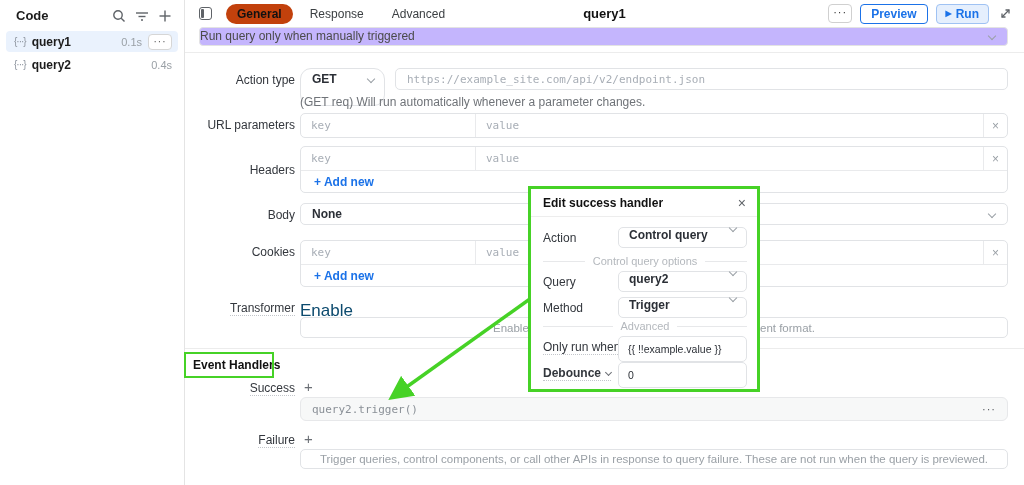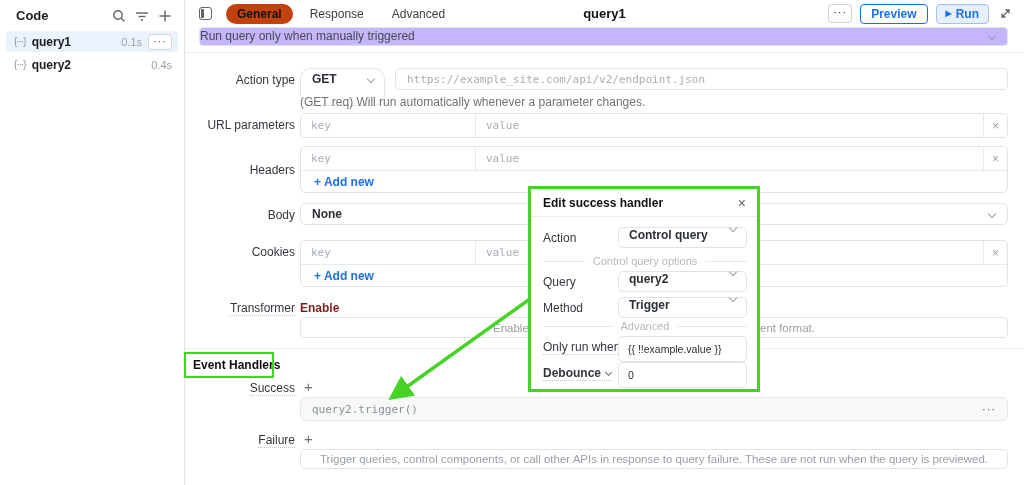--- a/index.html
+++ b/index.html
@@ -53,21 +53,21 @@
   .kv-row + .kv-addrow { border-top:1px solid #e9eaec; }
   .kv-key { width:175px; border-right:1px solid #e9eaec; }
   .kv-val { flex:1; }
   .kv-x { width:24px; border-left:1px solid #e9eaec; display:flex; align-items:center; justify-content:center; color:#9aa0a6; font-size:12px; cursor:pointer; }
   .kv-box input { width:100%; height:100%; border:none; outline:none; font-family:"DejaVu Sans Mono", monospace; font-size:11px; padding:0 10px; color:#333; background:transparent; }
   .kv-box input::placeholder, .url-input::placeholder { color:#a8aeb6; }
   .kv-addrow { height:22px; display:flex; align-items:center; padding-left:13px; }
   .add-new { font-size:12px; font-weight:700; color:#1b72e8; cursor:pointer; }
   .hint { position:absolute; font-size:12px; color:#6f7378; }
   .url-input { position:absolute; left:210px; top:0; width:613px; height:22px; border:1px solid #e1e3e6; border-radius:5px; font-family:"DejaVu Sans Mono", monospace; font-size:11px; padding:0 11px; color:#333; outline:none; }
-  .enable-link { position:absolute; left:115px; font-size:12px; font-weight:700; color:#7f1d1d; cursor:pointer; }
+  .enable-link { position:absolute; left:115px; font-size:17px; font-weight:400; color:#0c4a6e; cursor:pointer; }
   .wide-input { position:absolute; left:115px; width:708px; height:21px; border:1px solid #e1e3e6; border-radius:5px; font-size:11.5px; color:#9aa0a6; display:flex; align-items:center; justify-content:center; background:#fff; }
 
   .eh-title { position:absolute; left:8px; top:358px; font-size:12px; font-weight:700; color:#111; }
   .eh-annotation { position:absolute; left:-1px; top:352px; width:90px; height:26px; border:2.5px solid #46d226; z-index:6; pointer-events:none; }
   .plus-icon { position:absolute; font-size:15px; font-weight:400; color:#6b6f75; cursor:pointer; line-height:12px; }
   .code-field { position:absolute; left:115px; top:397px; width:708px; height:24px; background:#f7f8f8; border:1px solid #e7e8ea; border-radius:6px; display:flex; align-items:center; padding:0 11px; cursor:pointer; }
   .code-text { font-family:"DejaVu Sans Mono", monospace; font-size:11px; color:#8a9097; flex:1; }
   .code-more { color:#55595e; font-size:11px; letter-spacing:1px; cursor:pointer; }
 
   

